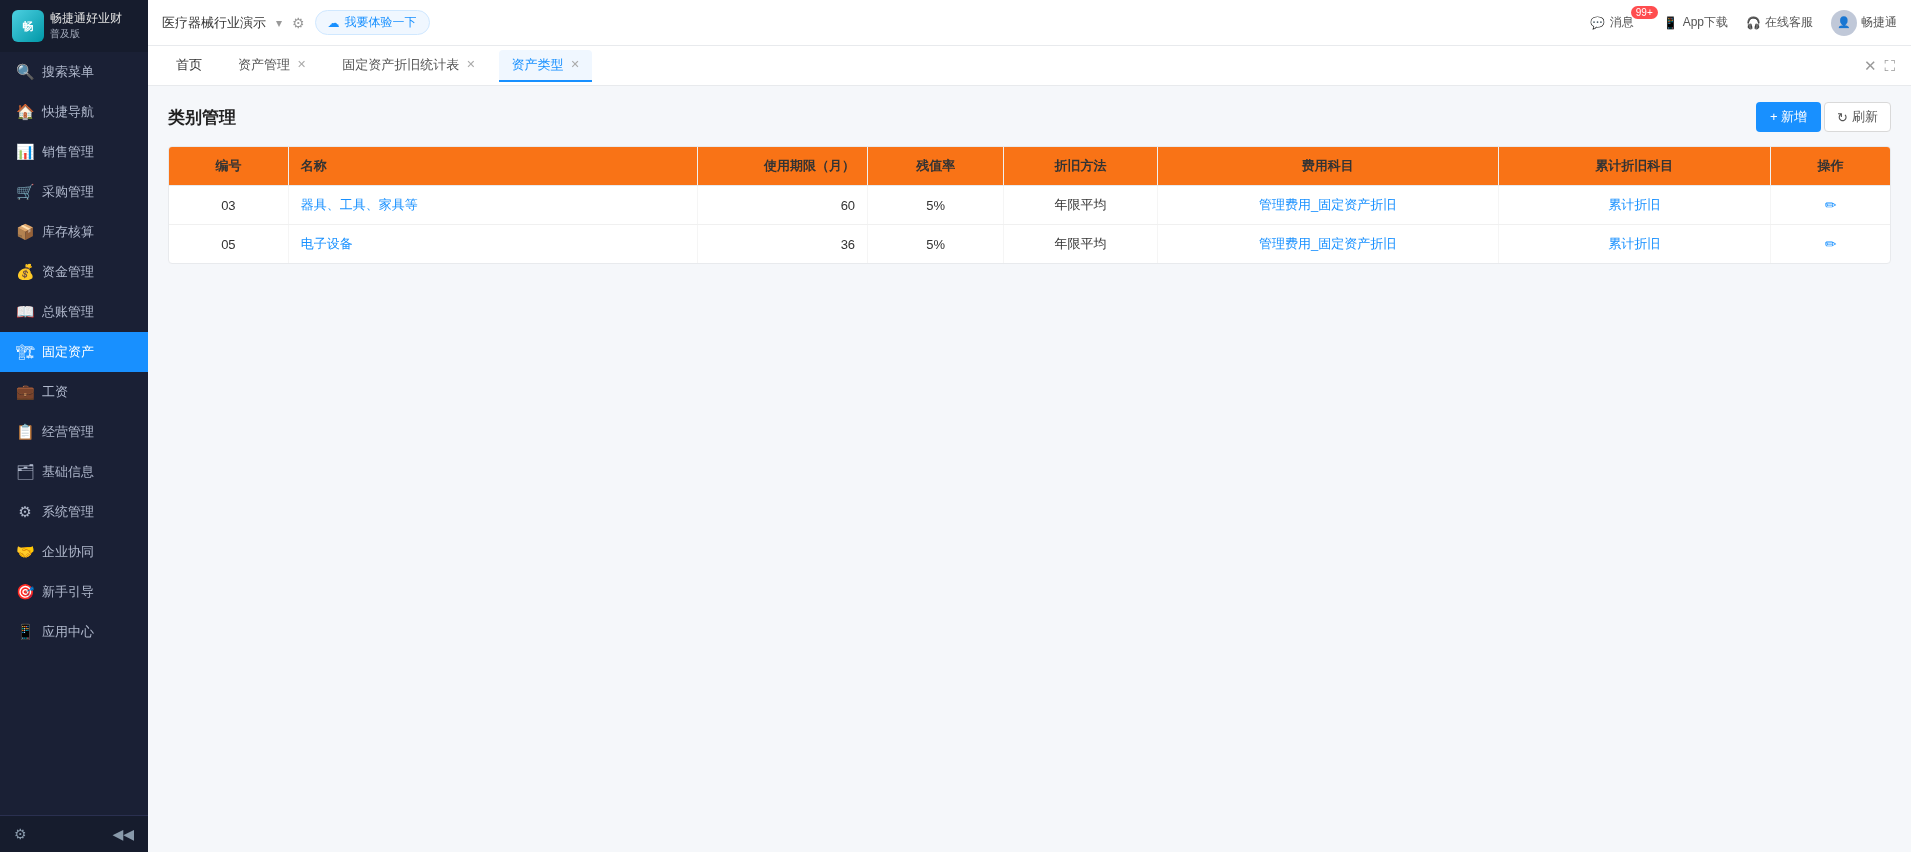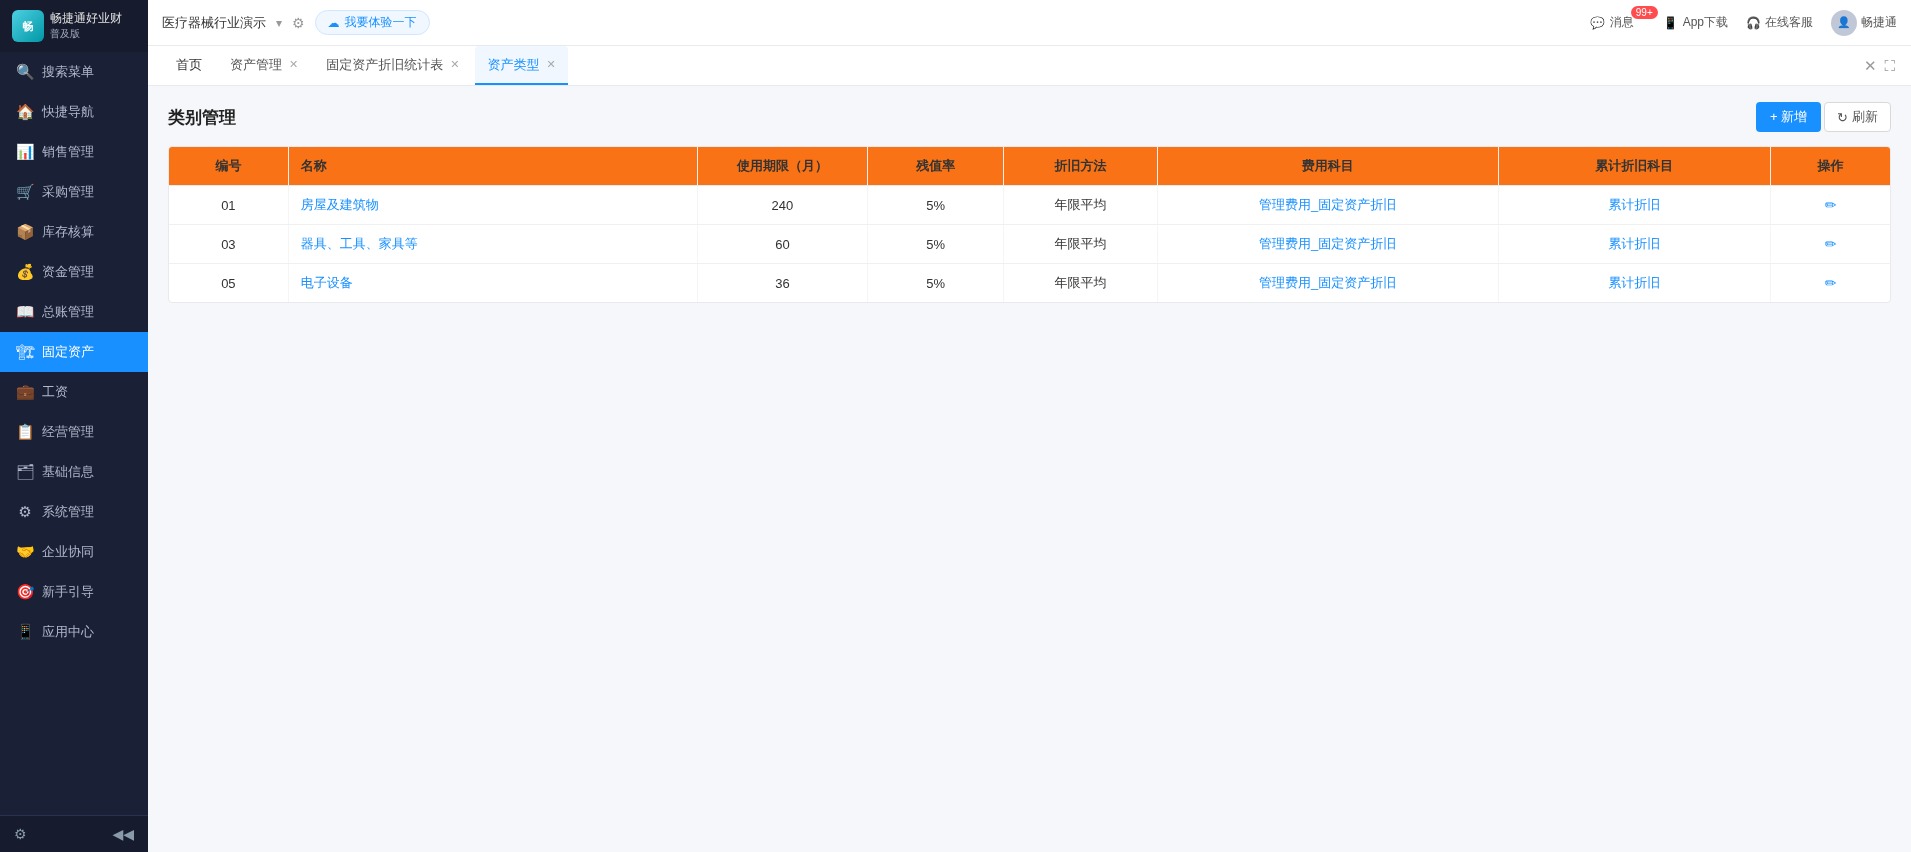--- a/index.html
+++ b/index.html
@@ -96,25 +96,26 @@
     .top-bar-avatar {
       width: 26px; height: 26px; border-radius: 50%;
       background: #c0c8d8; display: flex; align-items: center; justify-content: center;
       font-size: 11px; color: #fff;
     }
 
     
     .tabs-bar {
       background: #fff;
       display: flex;
+      align-items: center;
       padding: 0 16px;
       border-bottom: 1px solid #e8eaed;
       height: 40px;
       flex-shrink: 0;
-      gap: 4px;
+      gap: 12px;
     }
     .tab {
       display: flex; align-items: center; gap: 5px;
       padding: 6px 12px;
       border-radius: 4px 4px 0 0;
       cursor: pointer;
       font-size: 13px;
       color: #555;
       border-bottom: 2px solid transparent;
       white-space: nowrap;
@@ -172,21 +173,21 @@
     td.name-cell { text-align: left; color: #1890ff; }
     td.expense-cell { color: #1890ff; }
     td.accu-cell { color: #1890ff; }
     tbody tr:last-child td { border-bottom: none; }
 
     .edit-icon { color: #1890ff; cursor: pointer; font-size: 14px; }
 
     
     td.num-col, th.num-col { width: 70px; }
     td.name-col, th.name-col { width: 240px; text-align: left; }
-    td.period-col, th.period-col { width: 100px; }
+    td.period-col, th.period-col { width: 100px; text-align: right; }
     td.residual-col, th.residual-col { width: 80px; }
     td.method-col, th.method-col { width: 90px; }
     td.expense-col, th.expense-col { width: 200px; text-align: center; }
     td.accu-col, th.accu-col { width: 160px; }
     td.op-col, th.op-col { width: 70px; }
   </style>
 </head>
 <body>
 
 <div class="sidebar">
@@ -342,32 +343,20 @@
             <th class="name-col">名称</th>
             <th class="period-col">使用期限（月）</th>
             <th class="residual-col">残值率</th>
             <th class="method-col">折旧方法</th>
             <th class="expense-col">费用科目</th>
             <th class="accu-col">累计折旧科目</th>
             <th class="op-col">操作</th>
           </tr>
         </thead>
         <tbody id="table-body">
-        <tr>
-      <td class="num-col">01</td>
-      <td class="name-col name-cell">房屋及建筑物</td>
-      <td class="period-col">240</td>
-      <td class="residual-col">5%</td>
-      <td class="method-col">年限平均</td>
-      <td class="expense-col expense-cell">管理费用_固定资产折旧</td>
-      <td class="accu-col accu-cell">累计折旧</td>
-      <td class="op-col">
-        <span class="edit-icon">✏</span>
-      </td>
-    </tr>
             <tr>
       <td class="num-col">03</td>
       <td class="name-col name-cell">器具、工具、家具等</td>
       <td class="period-col">60</td>
       <td class="residual-col">5%</td>
       <td class="method-col">年限平均</td>
       <td class="expense-col expense-cell">管理费用_固定资产折旧</td>
       <td class="accu-col accu-cell">累计折旧</td>
       <td class="op-col">
         <span class="edit-icon">✏</span>

